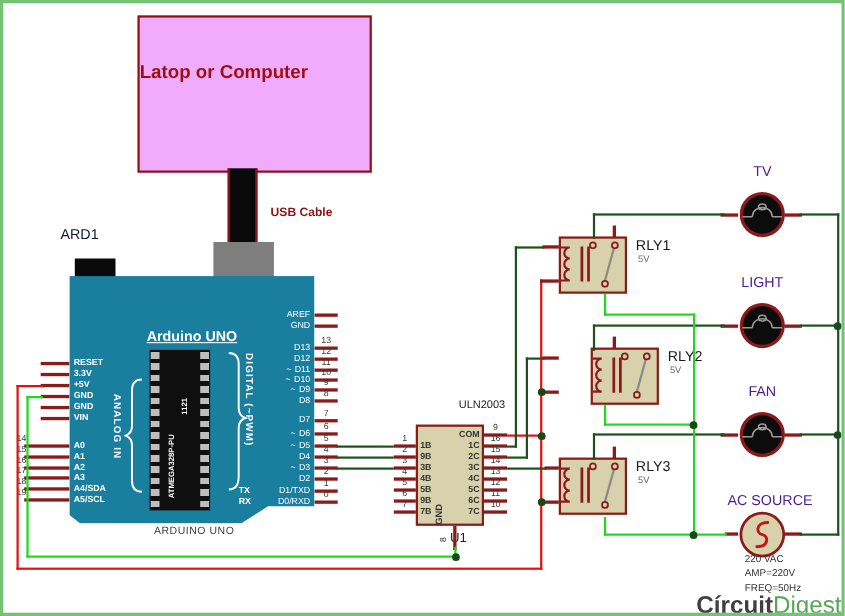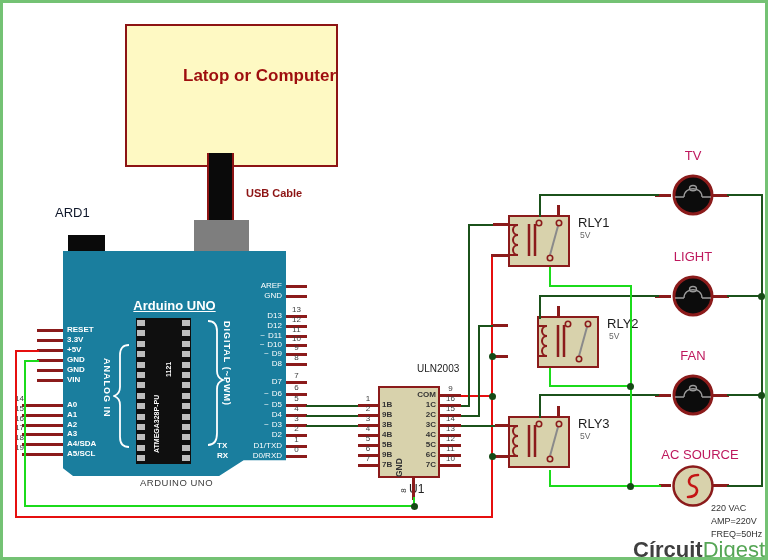--- a/index.html
+++ b/index.html
@@ -21,21 +21,21 @@
   .pl{left:34px;width:26px}
   .pl span{position:absolute;left:30px;top:-5px;font-size:8px;font-weight:bold;color:#fff;white-space:nowrap}
   .pa{left:19px;width:41px}
   .pa b{width:auto;left:-7px;text-align:left}
   .pa span{position:absolute;left:45px;top:-5px;font-size:8px;font-weight:bold;color:#fff;white-space:nowrap}
   .pul{left:355px;width:20px}
   .pul span{position:absolute;left:24px;top:-5px;font-size:8px;font-weight:bold;color:#333;white-space:nowrap}
   .pur{left:437px;width:21px}
   .pur span{position:absolute;right:25px;top:-5px;font-size:8px;font-weight:bold;color:#333;white-space:nowrap}
   
-  #laptop{left:122px;top:21px;width:209px;height:139px;background:#fef9c3;border:2px solid #8d1414;text-align:right}
+  #laptop{left:122px;top:11px;width:209px;height:139px;background:#f0abfc;border:2px solid #8d1414;text-align:left}
   #laptop .t{margin-top:40px;font-size:17px;font-weight:bold;color:#9e0e0e}
   #usbcable{left:204px;top:150px;width:23px;height:67px;background:#0a0a0a;border-left:2px solid #8d1414;border-right:2px solid #8d1414;border-bottom:2px solid #8d1414}
   #usblabel{left:243px;top:184px;font-size:11px;font-weight:bold;color:#8d1414}
   #usbconn{left:191px;top:217px;width:55px;height:61px;background:#7e7e7e}
   #pwrjack{left:65px;top:232px;width:37px;height:60px;background:#0a0a0a}
   #ard1{left:52px;top:202px;font-size:13px;color:#0f172a}
   #board{left:60px;top:248px;width:223px;height:225px;background:#1a7e9e;
     clip-path:polygon(0 0,100% 0,100% 93%,81% 93%,70% 100%,4.5% 100%,0 96.5%)}
   #btitle{left:60px;top:295px;width:223px;text-align:center;font-size:13px;font-weight:bold;color:#fff;text-decoration:underline}
   #mcu{left:133px;top:315px;width:55px;height:146px;background:#0f0f0f}
@@ -45,22 +45,22 @@
   .vflip{transform:rotate(180deg)}
   #caption{left:137px;top:474px;font-size:9.5px;color:#3c3c3c;letter-spacing:.5px}
   #uln{left:375px;top:383px;width:58px;height:88px;background:#d8d2ac;border:2px solid #8b1b1b}
   #ulnname{left:414px;top:360px;font-size:10px;color:#222}
   #u1{left:406px;top:479px;font-size:12px;color:#222}
   #ulngnd{left:391px;top:446px;height:28px;writing-mode:vertical-rl;transform:rotate(180deg);font-size:8.5px;font-weight:bold;color:#333}
   #ulngnum{left:398px;top:483px;font-size:8px;color:#333;transform:rotate(-90deg)}
   .relay{position:absolute;width:58px;height:48px;background:#d8d2ac;border:2px solid #8b1b1b}
   .relay .rref{position:absolute;left:68px;top:-2px;font-size:13px;color:#1c1c1c;white-space:nowrap}
   .relay .rv{position:absolute;left:70px;top:13px;font-size:8.5px;color:#666}
-  .loadlbl{position:absolute;width:110px;text-align:center;font-size:13px;color:#be185d}
-  .spec{position:absolute;left:708px;font-size:9px;color:#333;white-space:nowrap}
+  .loadlbl{position:absolute;width:110px;text-align:center;font-size:13px;color:#4c1d95}
+  .spec{position:absolute;left:674px;font-size:9px;color:#333;white-space:nowrap}
   #logo{left:630px;top:534px;font-size:22px;white-space:nowrap}
   #logo .p1{font-weight:bold;color:#3f3f3f}
   #logo .p2{color:#56a656}
 </style>
 </head>
 <body>
 
 <div id="canvas">
 
   <div id="laptop" class="abs">

